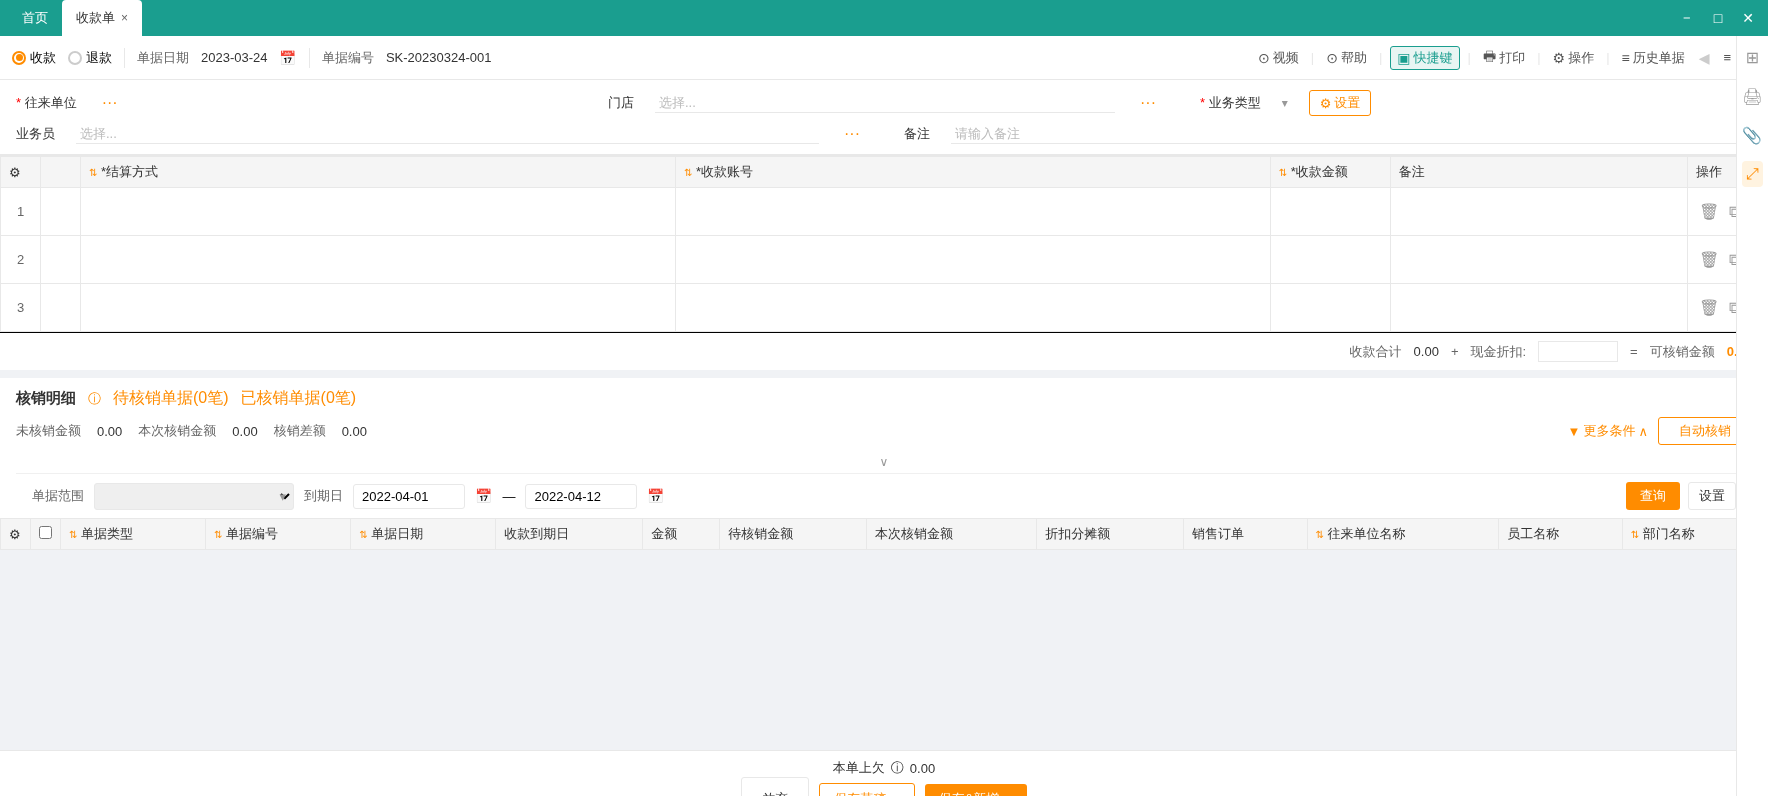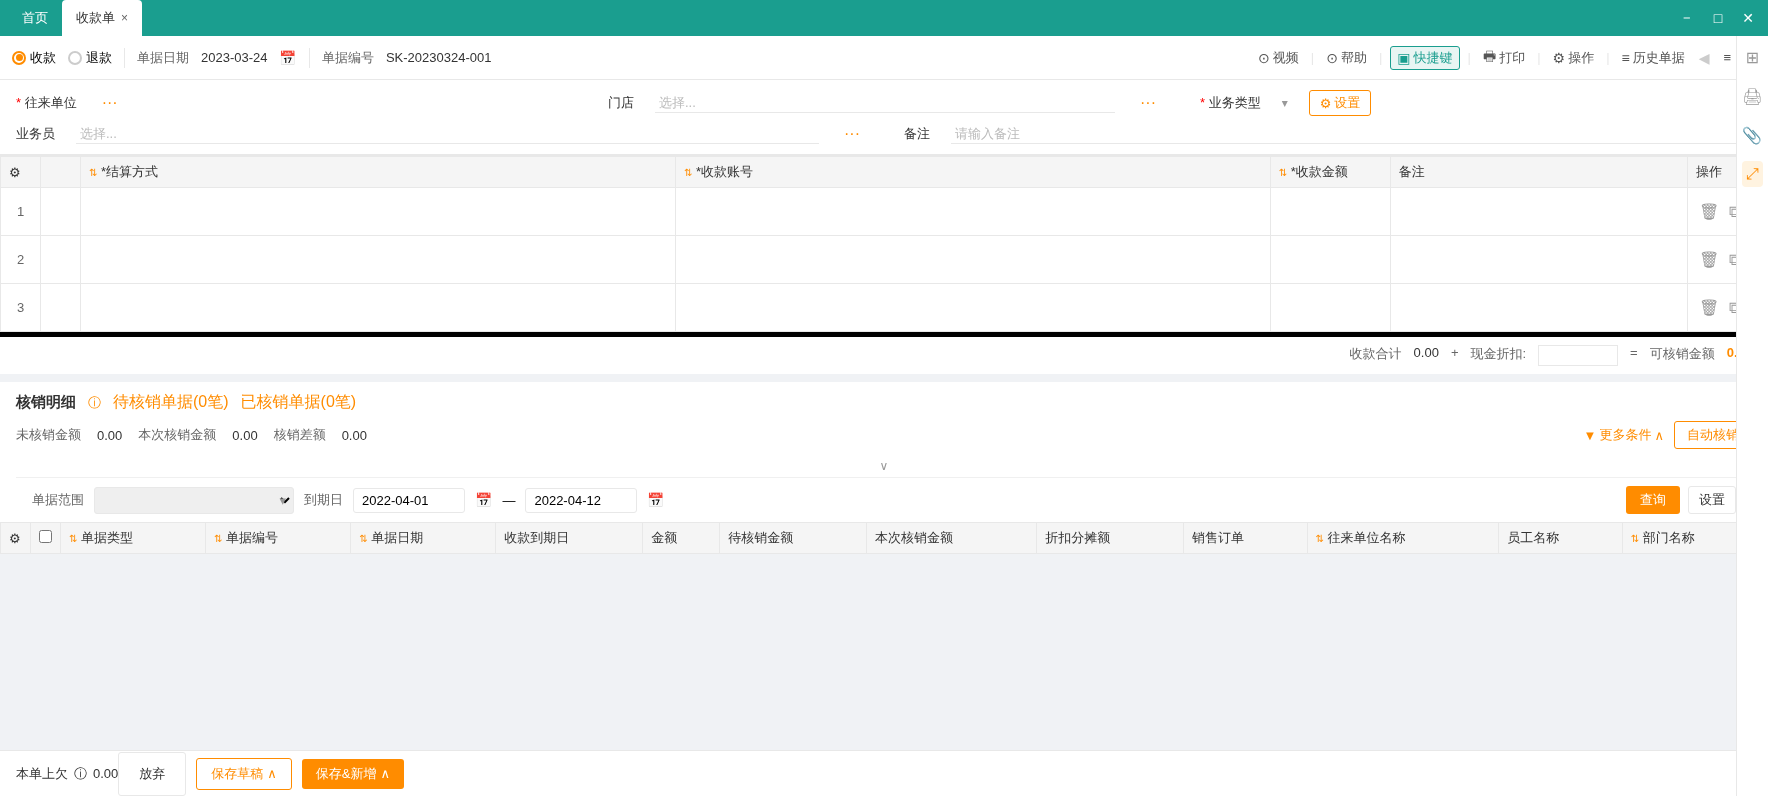--- a/index.html
+++ b/index.html
@@ -281,24 +281,25 @@
       padding: 0 3px;
     }
     .sort-indicator {
       color: #ff8c00;
       font-size: 10px;
     }
 
     
     .summary-row {
       display: flex;
+      align-items: center;
       justify-content: flex-end;
       padding: 8px 16px;
       background: #fff;
-      border-top: 5px solid #000000;
+      border-top: 1px solid #000000;
       gap: 12px;
       font-size: 13px;
     }
     .summary-label {
       color: #666;
     }
     .summary-value {
       color: #333;
     }
     .summary-orange {
@@ -364,21 +365,21 @@
       font-size: 13px;
       display: flex;
       align-items: center;
       gap: 3px;
     }
     .auto-hexiao-btn {
       background: #fff;
       border: 1px solid #ff8c00;
       color: #ff8c00;
       border-radius: 3px;
-      padding: 4px 12px;
+      padding: 4px 20px;
       cursor: pointer;
       font-size: 13px;
     }
     .date-label {
       color: #666;
       font-size: 13px;
     }
     .date-select {
       border: 1px solid #e8e8e8;
       border-radius: 3px;
@@ -442,20 +443,21 @@
       display: flex;
       align-items: center;
       padding: 8px 16px;
       background: #fff;
       border-top: 1px solid #e8e8e8;
       position: fixed;
       bottom: 0;
       left: 0;
       right: 0;
       height: 46px;
+      flex-direction: column;
     }
     .footer-left {
       display: flex;
       align-items: center;
       gap: 6px;
       font-size: 13px;
       color: #333;
     }
     .footer-right {
       display: flex;

